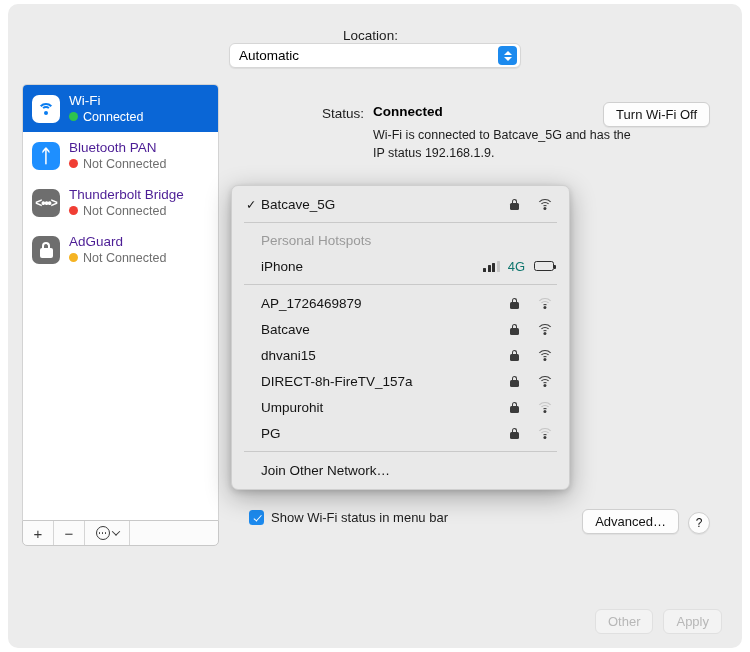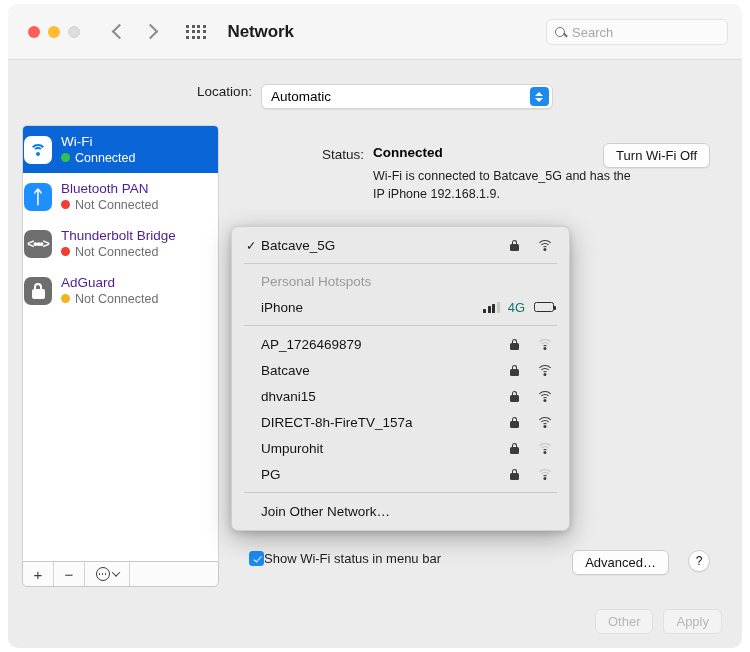--- a/index.html
+++ b/index.html
@@ -90,23 +90,24 @@
     border: none; outline: none; background: transparent;
     font-family: "Liberation Sans", sans-serif;
     font-size: 13px; color: #333;
     margin-left: 7px; width: 140px;
   }
   .searchbox input::placeholder { color: #a6a6a6; }
 
   
   .location-row {
     display: flex;
-    align-items: flex-start;
+    align-items: center;
     justify-content: center;
     margin-top: 24px;
+    flex-direction: column;
   }
   .location-label { font-size: 13.5px; color: #1c1c1c; margin-right: 9px; }
   .popup {
     width: 292px; height: 25px;
     background: #ffffff;
     border: 1px solid #d6d6d6;
     border-radius: 6px;
     box-shadow: 0 1px 1px rgba(0,0,0,0.07);
     display: flex; align-items: center;
     padding: 0 4px 0 9px;
@@ -141,21 +142,21 @@
     flex: 1;
     background: #ffffff;
     border: 1px solid #d3d3d3;
     border-bottom: none;
     border-radius: 5px 5px 0 0;
     overflow: hidden;
   }
   .svc {
     display: flex; align-items: center;
     height: 47px;
-    padding: 0 1px;
+    padding: 0 9px;
     gap: 9px;
   }
   .svc.selected { background: #0a66d6; }
   .svc-icon {
     width: 28px; height: 28px;
     border-radius: 7px;
     flex: none;
     display: flex; align-items: center; justify-content: center;
     position: relative;
   }
@@ -306,36 +307,36 @@
     width: 1.8px; height: 4px; background: #2e2e2e; border-radius: 0 1px 1px 0;
   }
   .battery .lvl { height: 100%; background: #2e2e2e; border-radius: 1px; width: 82%; }
 
   
   .bottom-row {
     position: absolute;
     left: 18px; right: 18px; bottom: 12px;
     display: flex; align-items: center;
   }
-  .checkwrap { display: flex; align-items: center; }
+  .checkwrap { display: flex; align-items: center; gap: 7px; }
   .checkbox {
     width: 15px; height: 15px;
     background: #1c8aee;
     border-radius: 3.5px;
     display: flex; align-items: center; justify-content: center;
     flex: none;
   }
   .checkbox .tick {
     width: 4px; height: 8px;
     border: solid #fff;
     border-width: 0 1.8px 1.8px 0;
     transform: rotate(42deg) translate(0px,-1px);
   }
   .check-label { font-size: 13px; color: #1c1c1c; }
-  .bottom-right { margin-left: auto; display: flex; align-items: flex-start; gap: 19px; margin-top: 8px; }
+  .bottom-right { margin-left: auto; display: flex; align-items: flex-end; gap: 9px; margin-top: 8px; }
   .help-btn {
     width: 22px; height: 22px; border-radius: 50%;
     background: #fdfdfd; border: 1px solid #cfcfcf;
     box-shadow: 0 1px 1px rgba(0,0,0,0.06);
     font-size: 12px; color: #121212;
     display: flex; align-items: center; justify-content: center;
   }
 
   .footer {
     position: absolute;
@@ -362,50 +363,20 @@
     position: absolute; top: 0; left: 2.6px;
     width: 7.8px; height: 7px;
     border: 2px solid #fff; border-bottom: none; border-radius: 4px 4px 0 0;
   }
 </style>
 </head>
 <body>
 
 <div class="window">
 
-  <div class="titlebar">
-    <div class="traffic">
-      <div class="light red"></div>
-      <div class="light yellow"></div>
-      <div class="light gray"></div>
-    </div>
-    <div class="navarrows">
-      <div class="chev left"></div>
-      <div class="chev right"></div>
-    </div>
-    <div class="grid-icon">
-      <i></i>
-        <i></i>
-        <i></i>
-        <i></i>
-        <i></i>
-        <i></i>
-        <i></i>
-        <i></i>
-        <i></i>
-        <i></i>
-        <i></i>
-        <i></i>
-    </div>
-    <div class="win-title">Network</div>
-    <div class="searchbox">
-      <div class="mag"></div>
-      <input placeholder="Search" style="">
-    </div>
-  </div>
 
   <div class="location-row">
     <div class="location-label">Location:</div>
     <div class="popup">
       <div class="val">Automatic</div>
       <div class="stepper">
         <div class="up"></div>
           <div class="dn"></div>
       </div>
     </div>
@@ -493,21 +464,21 @@
     </div>
 
     <div class="panel">
 
       <button class="btn turn-wifi">Turn Wi-Fi Off</button>
 
       <div class="field-row">
         <div class="field-label">Status:</div>
         <div>
           <div class="status-value">Connected</div>
-          <div class="status-desc">Wi-Fi is connected to Batcave_5G and has the IP iPhone 192.168.1.9.</div>
+          <div class="status-desc">Wi-Fi is connected to Batcave_5G and has the IP status 192.168.1.9.</div>
         </div>
       </div>
 
       <div class="field-row" style="margin-top:22px;">
         <div class="field-label">Network Name</div>
       </div>
 
       <div class="menu">
 
         <div class="mrow">

